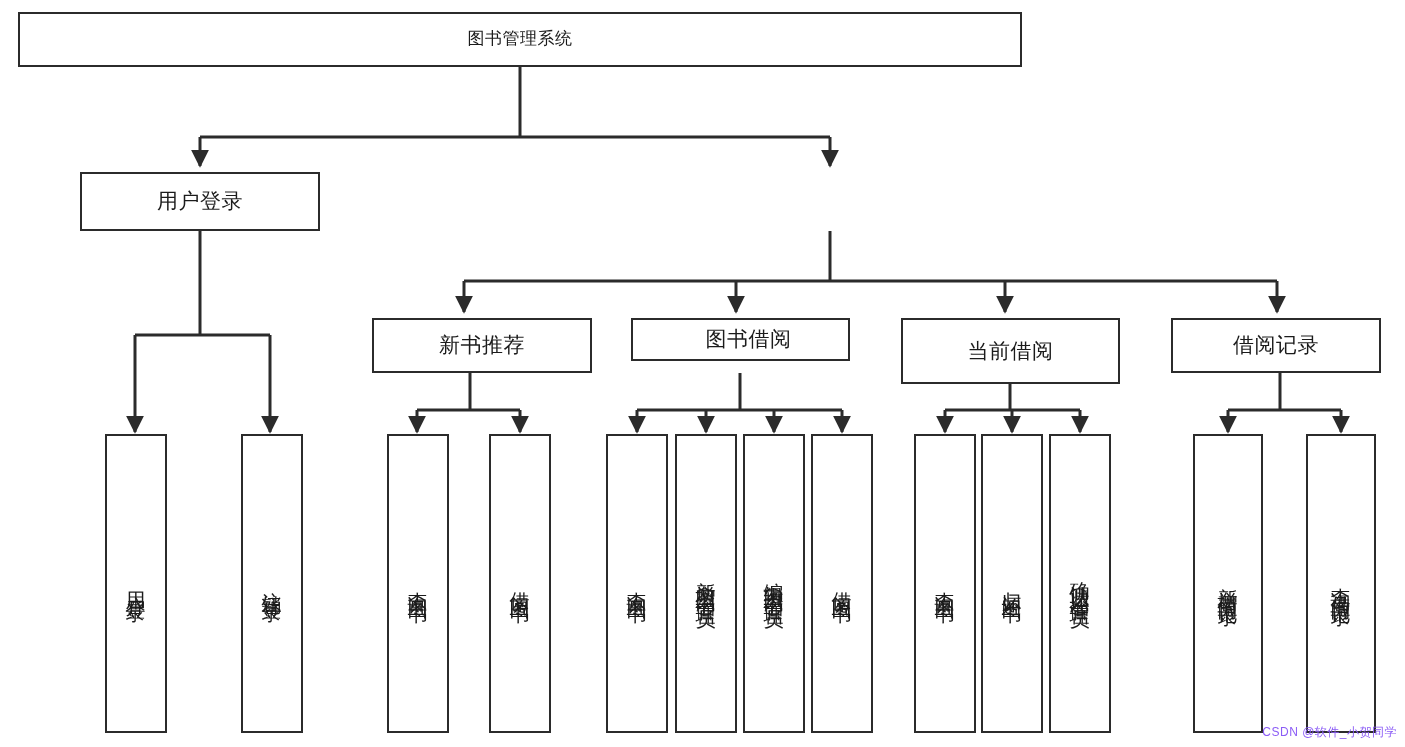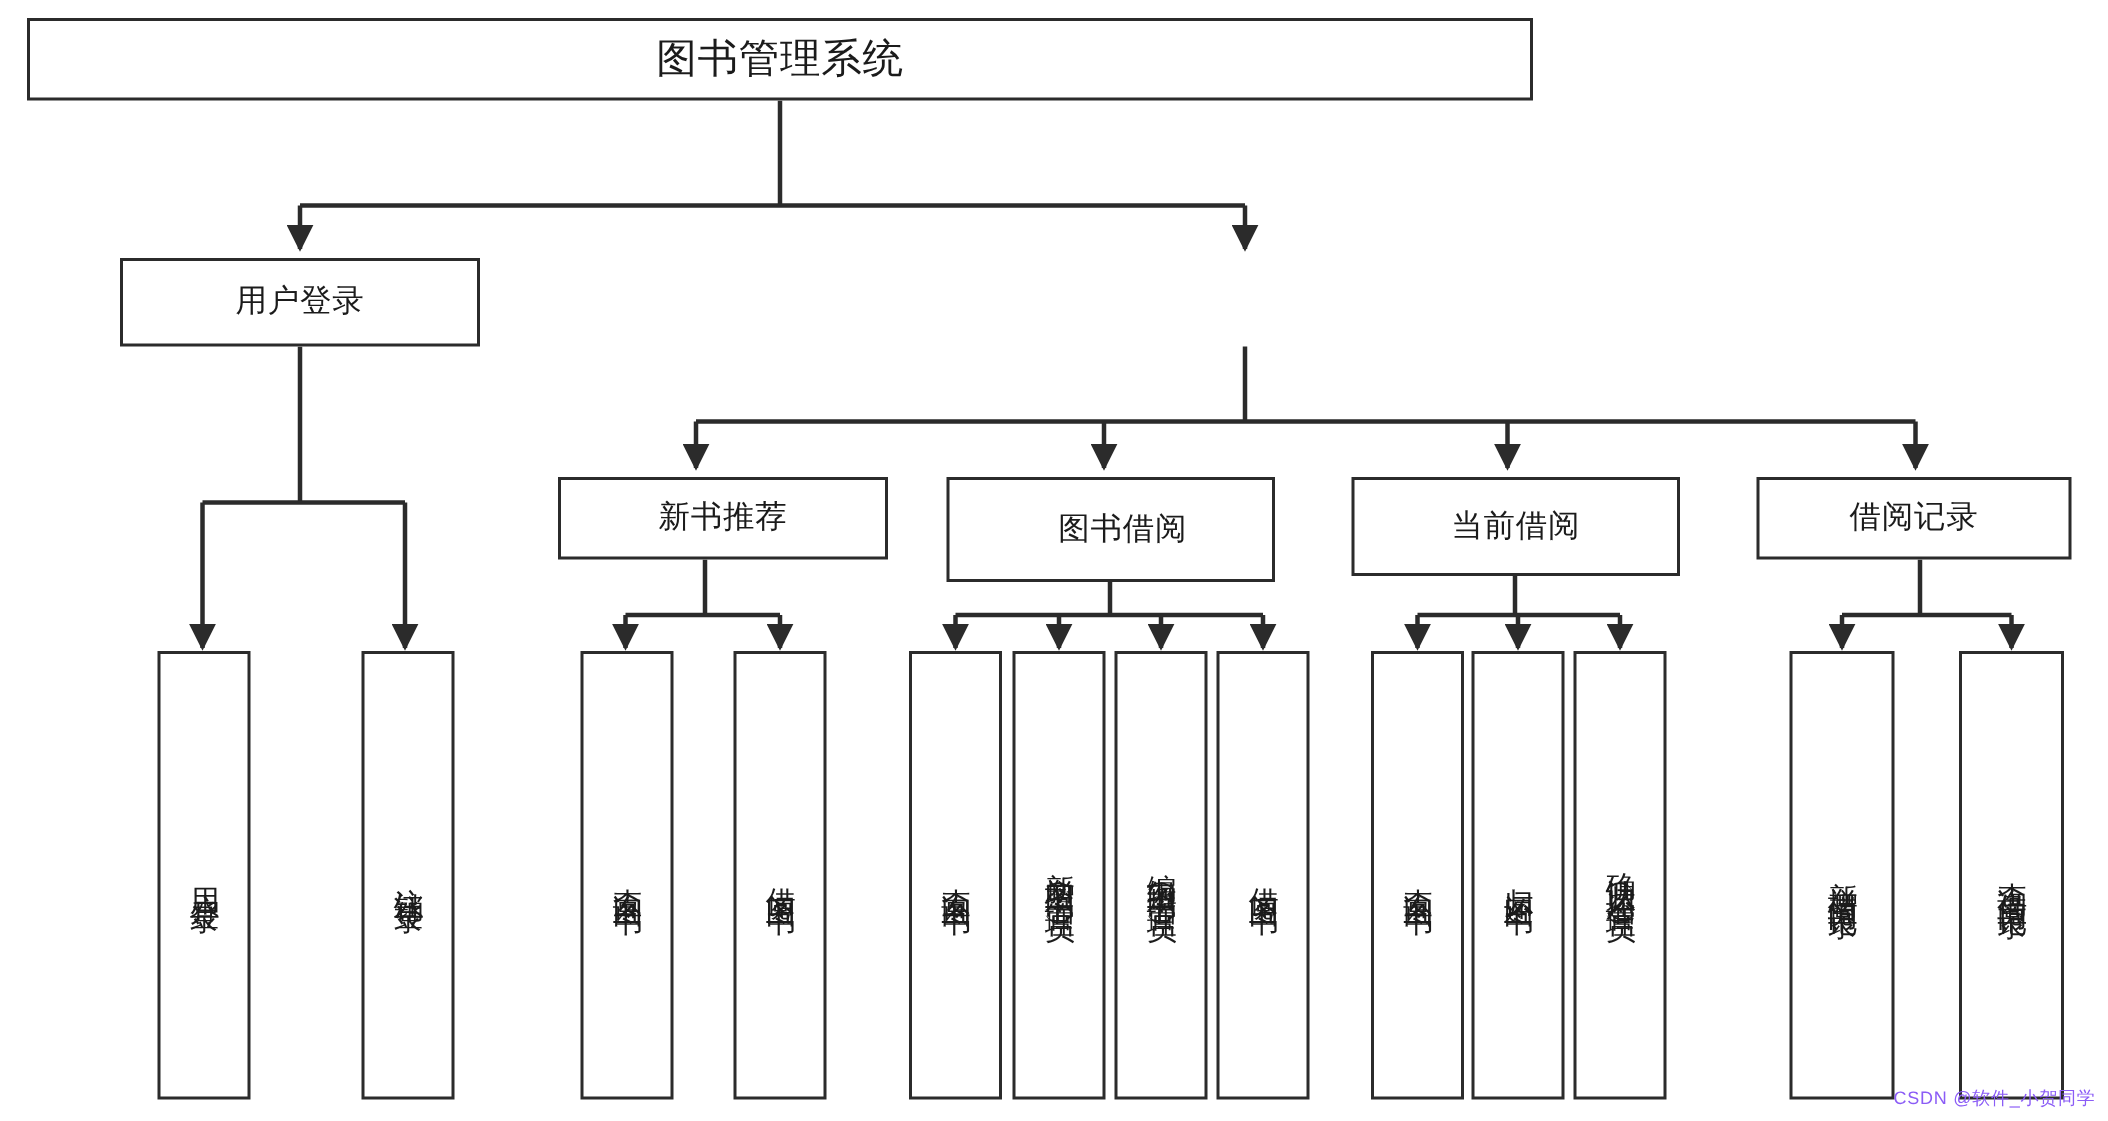--- a/index.html
+++ b/index.html
@@ -40,21 +40,21 @@
     color: #1b1b1b;
     line-height: 1.18;
     text-align: center;
     white-space: pre-line;
   }
   .node.horiz .label {
     font-size: 21px;
     letter-spacing: 0.5px;
   }
   .node.root .label {
-    font-size: 27px;
+    font-size: 17px;
   }
   .node.vert {
     align-items: center;
     justify-content: center;
   }
   .node.vert .label {
     writing-mode: vertical-rl;
     text-orientation: upright;
     font-size: 20px;
     letter-spacing: 4px;
@@ -131,21 +131,21 @@
     <span class="label">图书管理系统</span>
   </div>
 
   <div class="node horiz" style="left:80px; top:172px; width:240px; height:59px;">
     <span class="label">用户登录</span>
   </div>
 
   <div class="node horiz" style="left:372px; top:318px; width:220px; height:55px;">
     <span class="label">新书推荐</span>
   </div>
-  <div class="node horiz" style="left:631px; top:318px; width:219px; height:70px;padding-left:16px;">
+  <div class="node horiz" style="left:631px; top:318px; width:219px; height:43px;padding-left:16px;">
     <span class="label">图书借阅</span>
   </div>
   <div class="node horiz" style="left:901px; top:318px; width:219px; height:66px;">
     <span class="label">当前借阅</span>
   </div>
   <div class="node horiz" style="left:1171px; top:318px; width:210px; height:55px;">
     <span class="label">借阅记录</span>
   </div>
 
   <div class="node vert" style="left:105px; top:434px; width:62px; height:299px;">

